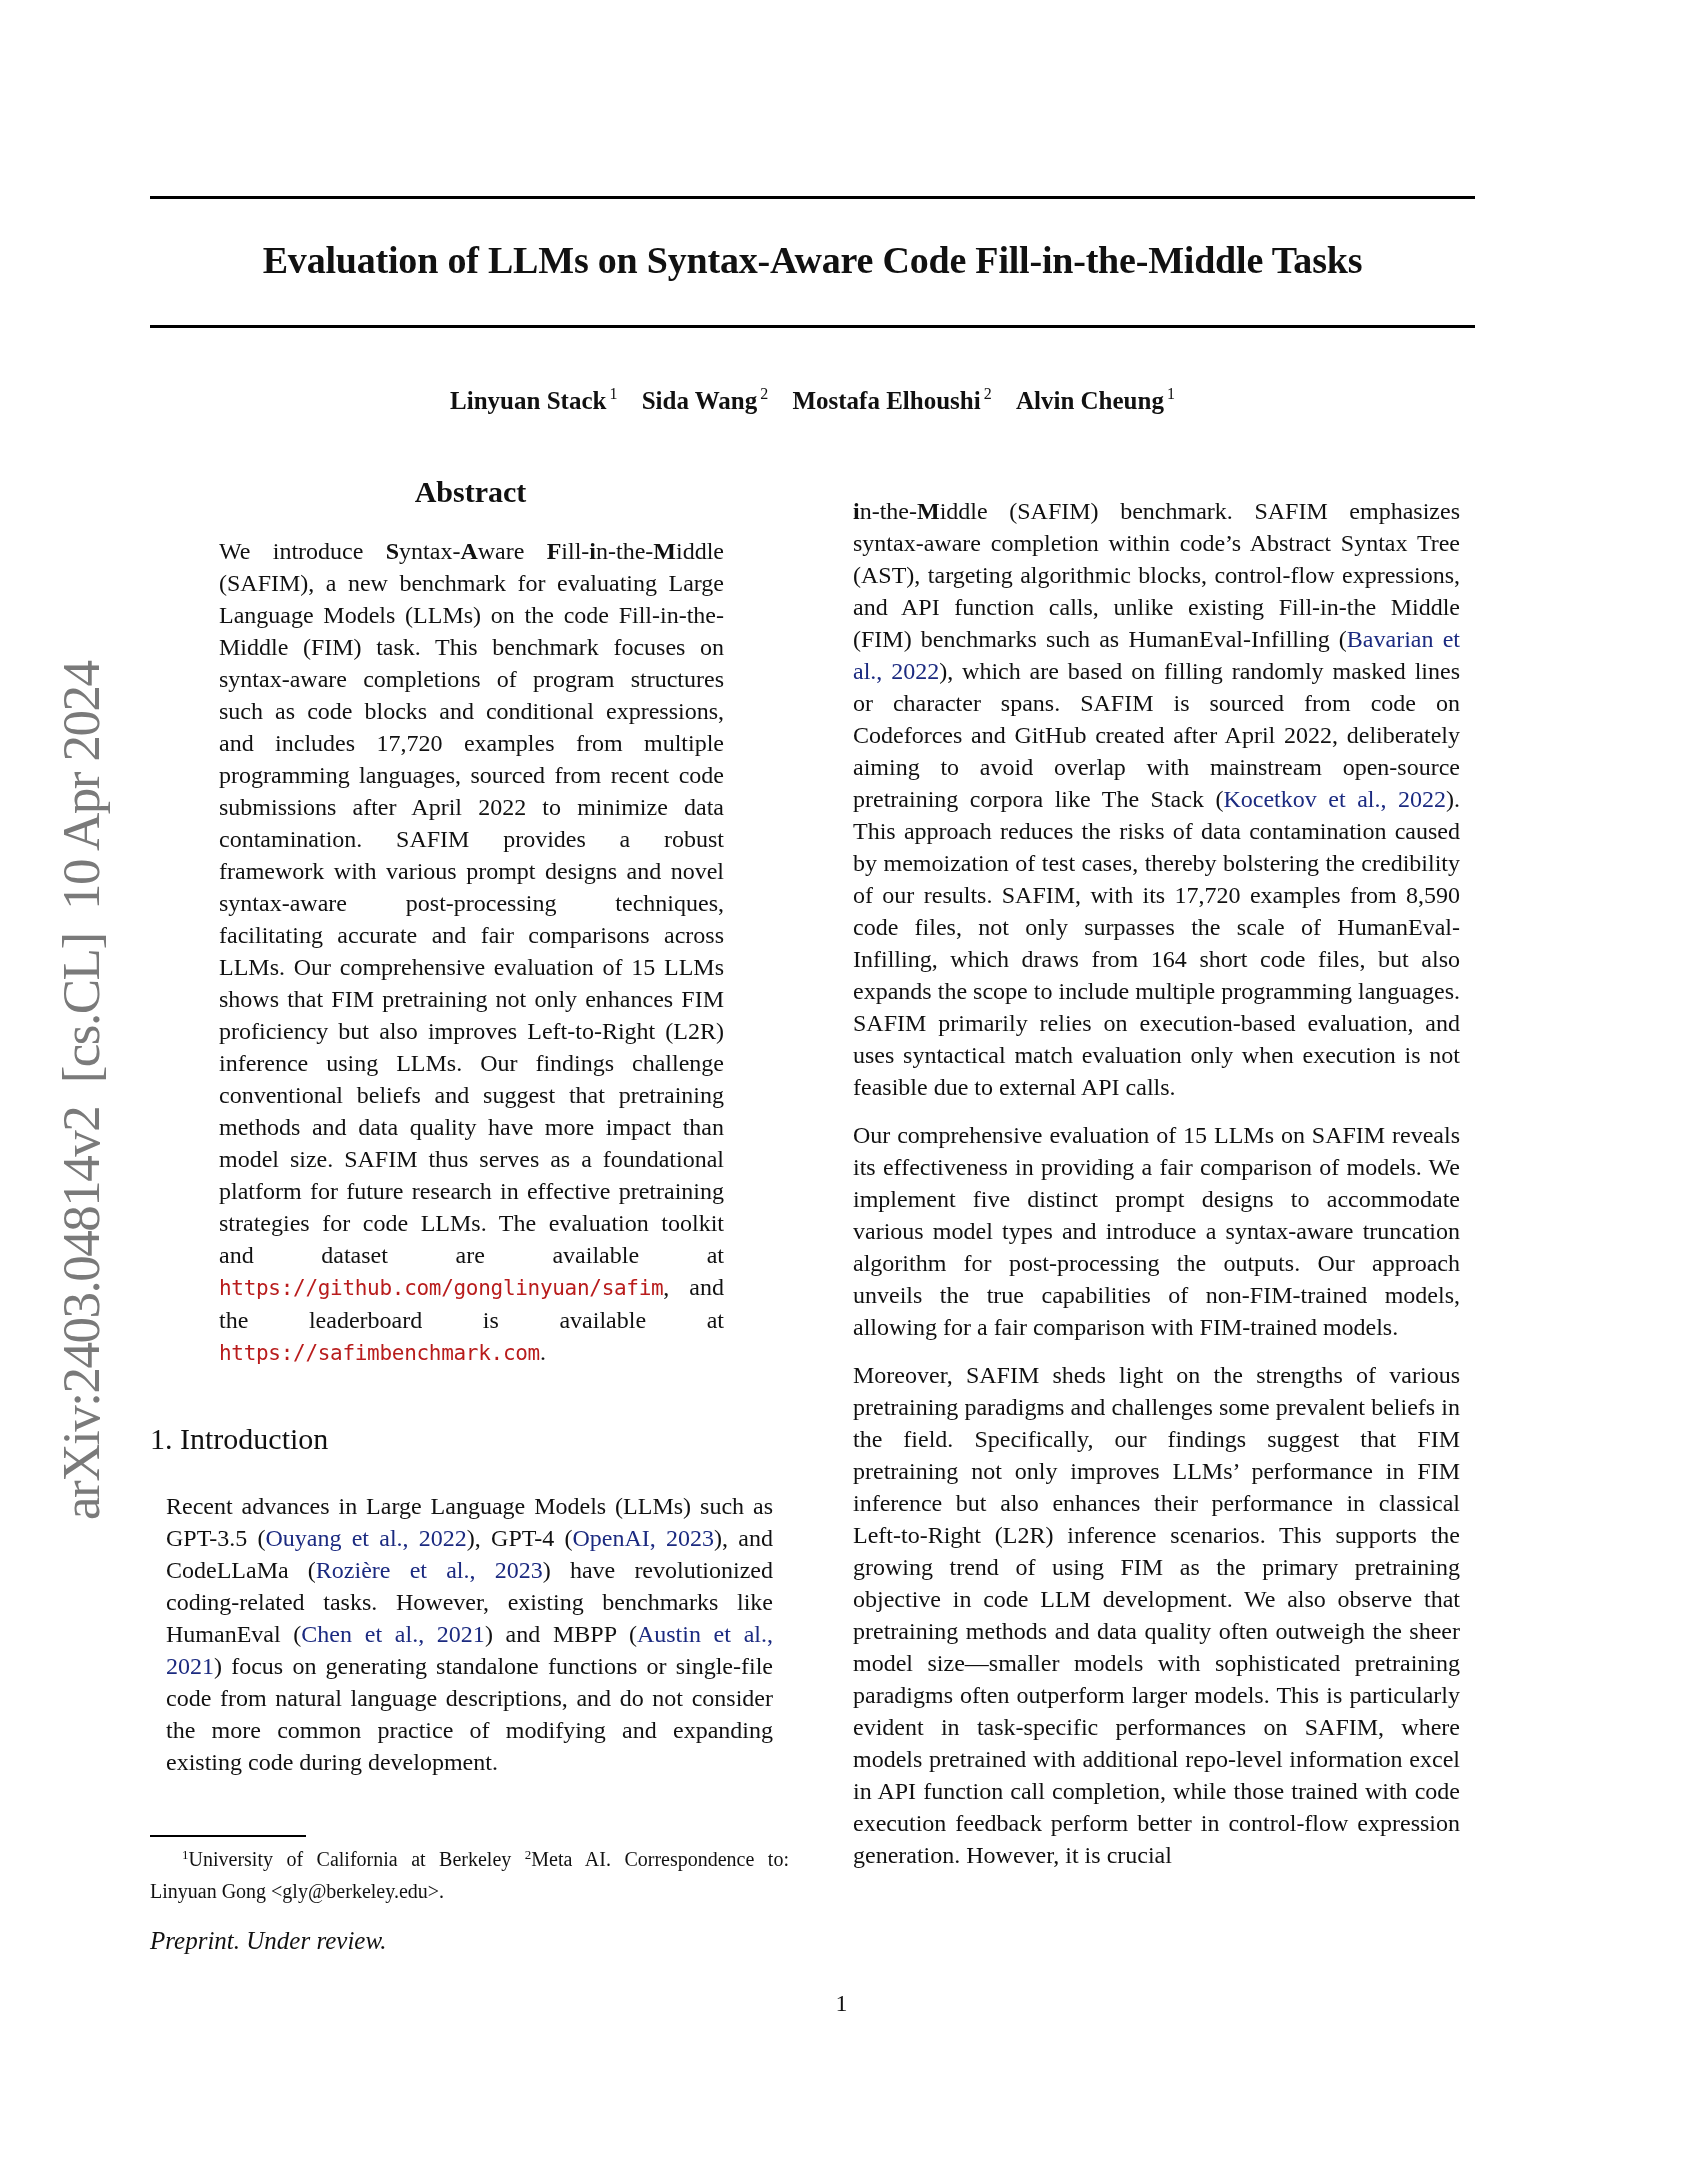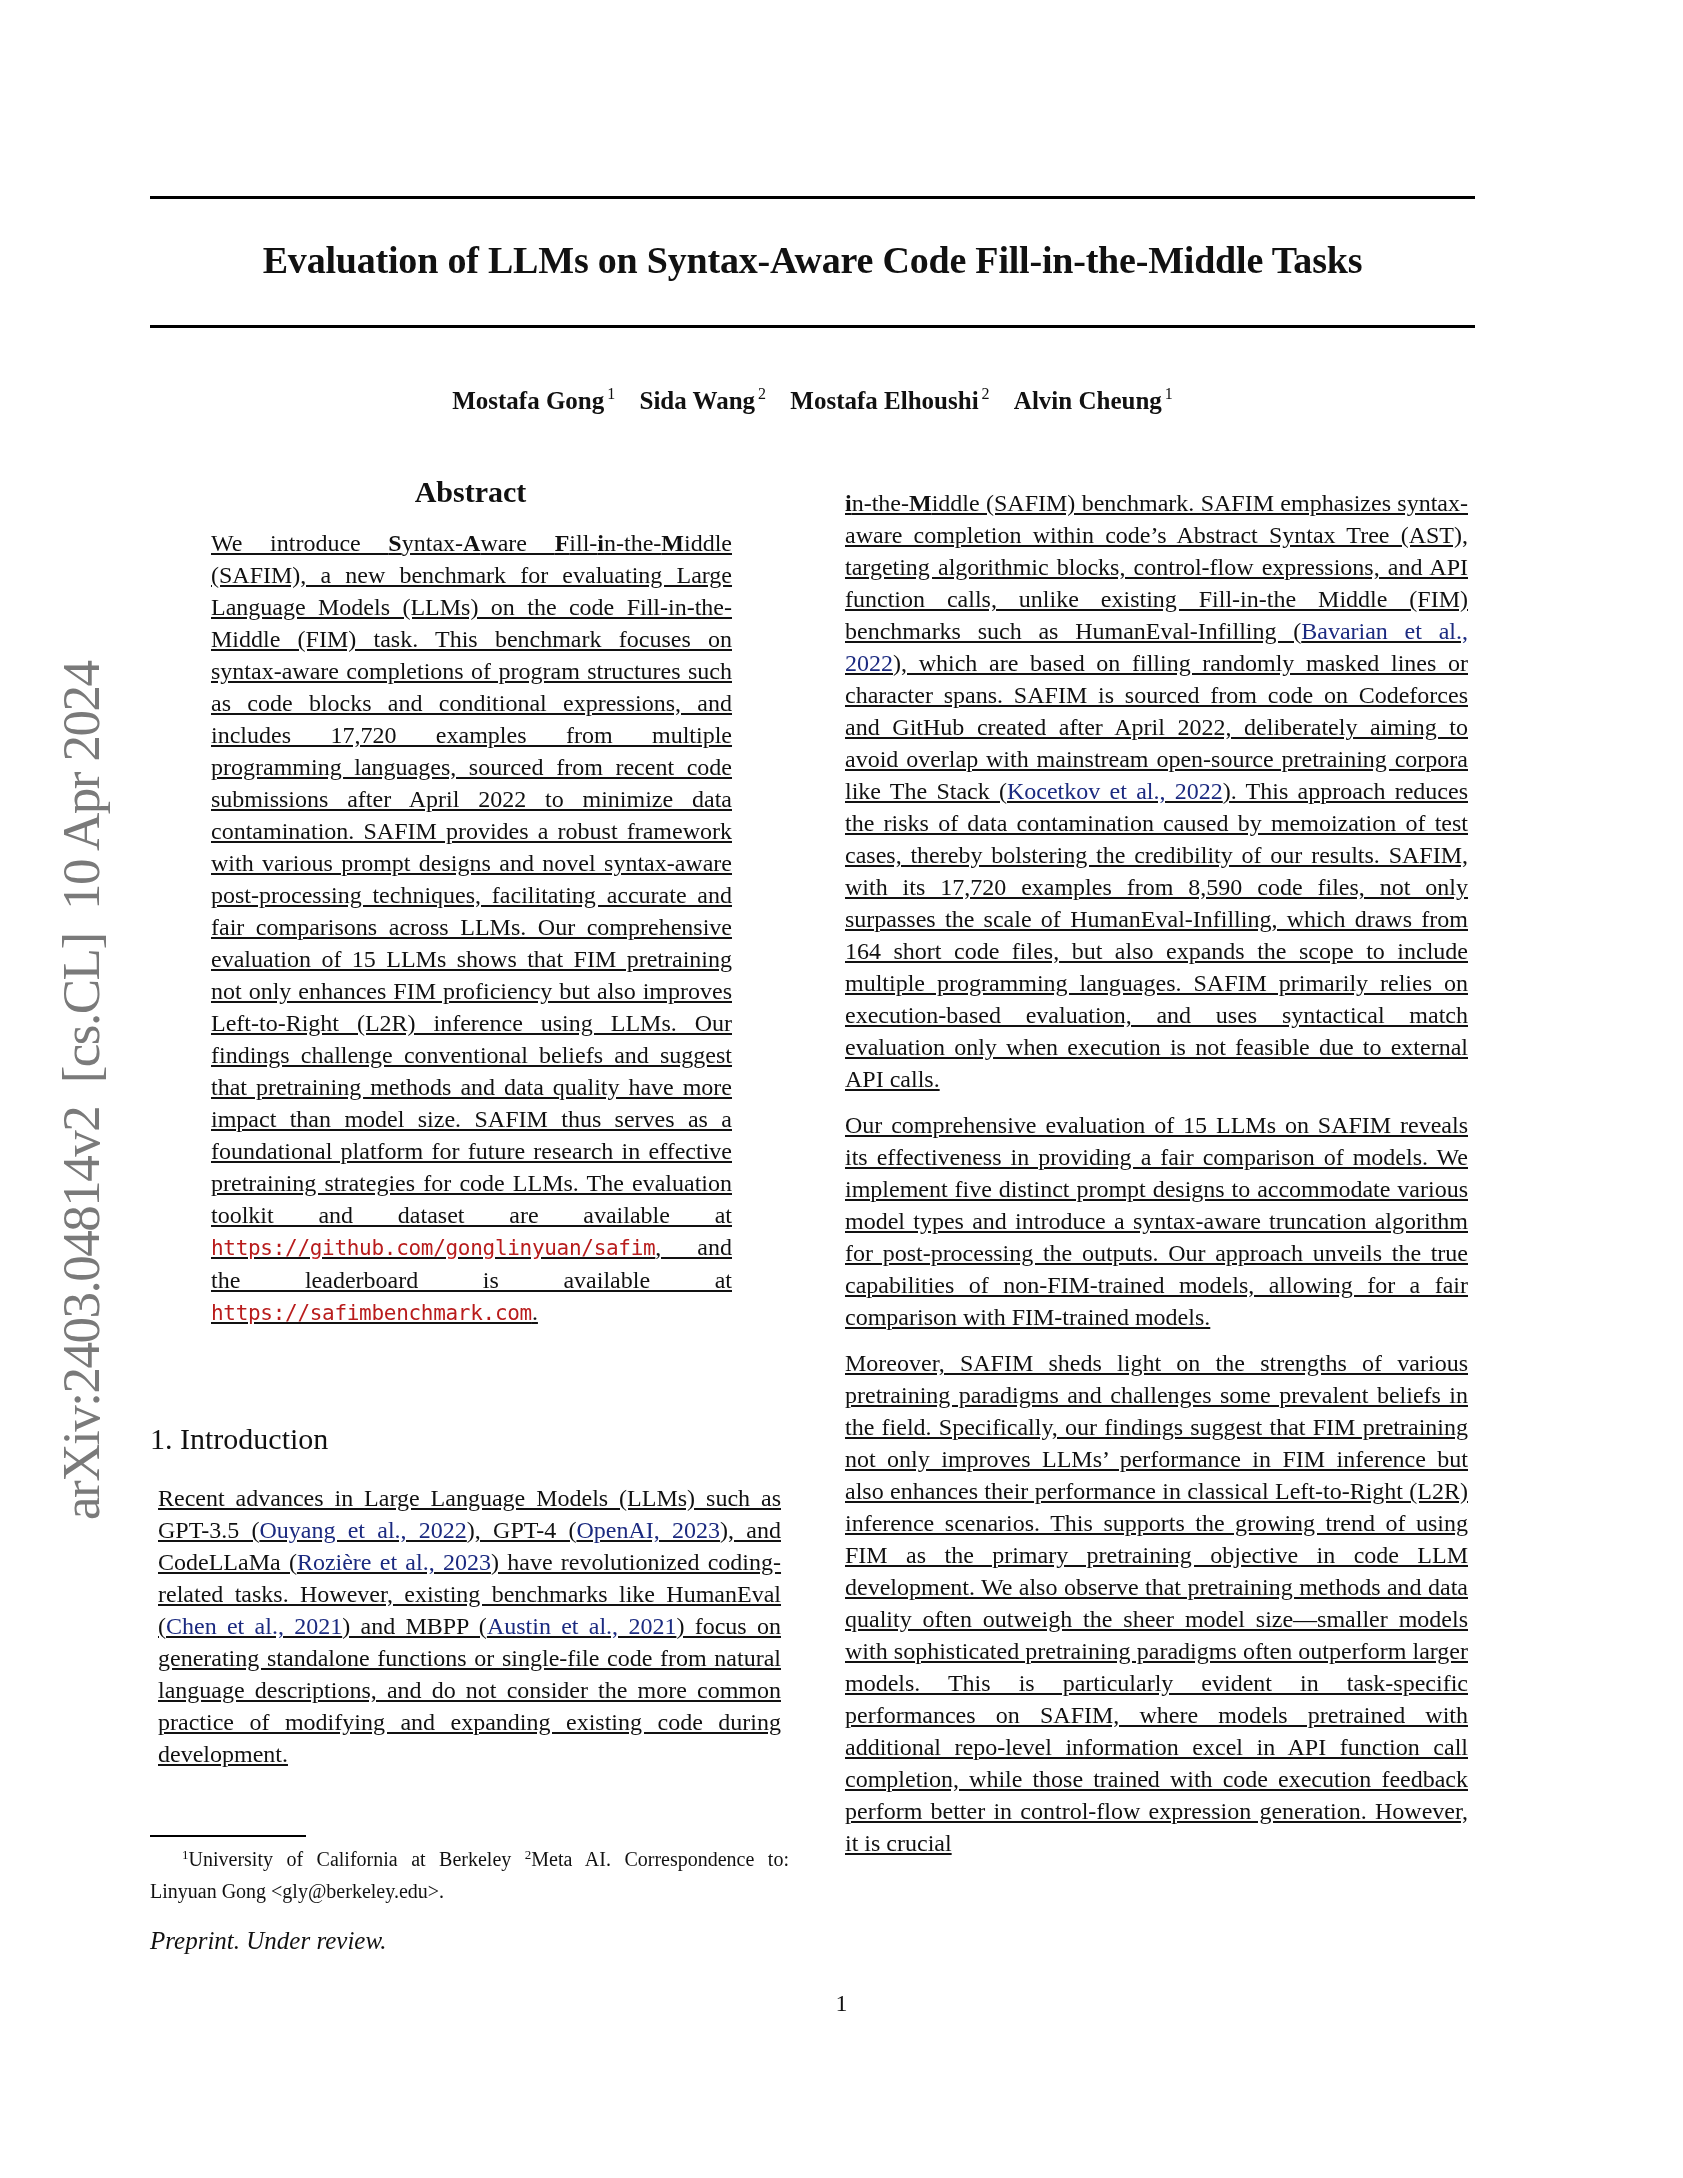--- a/index.html
+++ b/index.html
@@ -9,21 +9,21 @@
   .title { position: absolute; left: 150px; width: 1325px; top: 238px; text-align: center;
            font-weight: bold; font-size: 38px; letter-spacing: -0.2px; }
   .authors { position: absolute; left: 150px; width: 1325px; top: 385px; text-align: center;
              font-weight: bold; font-size: 25px; }
   .authors span.au { margin: 0 9px; }
   .authors sup { font-weight: normal; font-size: 16px; vertical-align: 10px; margin-left: 3px; }
   .arxiv { position: absolute; left: 51px; top: 1520px; transform-origin: 0 0; transform: rotate(-90deg);
            font-family: "Liberation Serif", "DejaVu Serif", serif; font-size: 53px; color: #7a7a7a;
            white-space: nowrap; letter-spacing: -1.5px; }
   .col { position: absolute; font-size: 24px; line-height: 32px; text-align: justify; hyphens: manual; }
-  .col p { margin: 8px; text-decoration: underline; }
+  .col p { margin: 16px; }
   .abstract-head { position: absolute; left: 203px; width: 535px; top: 475px; text-align: center;
                    font-weight: bold; font-size: 30px; }
   .abstract { left: 203px; width: 537px; top: 519px; }
   .intro-head { position: absolute; left: 150px; top: 1422px; font-weight: normal; font-size: 30px; }
   .intro { left: 150px; width: 639px; top: 1474px; }
   .intro p + p { margin-top: 12px; }
   .right { left: 837px; width: 639px; top: 479px; }
   .right p + p { margin-top: 14px; }
   .cite { color: #1b2a80; }
   .mono { font-family: "DejaVu Sans Mono", "Liberation Mono", monospace; font-size: 21px; color: #b91c1c; letter-spacing: -0.3px; }
@@ -35,21 +35,21 @@
   .pagenum { position: absolute; left: 0; width: 1683px; top: 1990px; text-align: center; font-size: 24px; }
 </style>
 </head>
 <body>
 
 <div class="rule" style="top:196px;"></div>
 <h1 class="title" style="margin:0;">Evaluation of LLMs on Syntax-Aware Code Fill-in-the-Middle Tasks</h1>
 <div class="rule" style="top:325px;"></div>
 
 <div class="authors">
-  <span class="au"><span>Mostafa Gong</span><sup>1</sup></span>
+  <span class="au"><span>Linyuan Stack</span><sup>1</sup></span>
   <span class="au"><span>Sida Wang</span><sup>2</sup></span>
   <span class="au"><span>Mostafa Elhoushi</span><sup>2</sup></span>
   <span class="au"><span>Alvin Cheung</span><sup>1</sup></span>
 </div>
 
 <div class="arxiv" style="white-space:pre;">arXiv:2403.04814v2  [cs.CL]  10 Apr 2024</div>
 
 <div class="abstract-head">Abstract</div>
 <div class="col abstract">
   <p><span>We introduce </span><b>S</b><span>yntax-</span><b>A</b><span>ware </span><b>F</b><span>ill-</span><b>i</b><span>n-the-</span><b>M</b><span>iddle</span><span> (SAFIM), a new benchmark for evaluating Large Language Models (LLMs) on the code Fill-in-the-Middle (FIM) task. This benchmark focuses on syntax-aware completions of program structures such as code blocks and conditional expressions, and includes 17,720 examples from multiple programming languages, sourced from recent code submissions after April 2022 to minimize data contamination.  SAFIM provides a robust framework with various prompt designs and novel syntax-aware post-processing techniques, facilitating accurate and fair comparisons across LLMs.  Our comprehensive evaluation of 15 LLMs shows that FIM pretraining not only enhances FIM proficiency but also improves Left-to-Right (L2R) inference using LLMs. Our findings challenge conventional beliefs and suggest that pretraining methods and data quality have more impact than model size. SAFIM thus serves as a foundational platform for future research in effective pretraining strategies for code LLMs.  The evaluation toolkit and dataset are available at </span><a class="mono">https://github.com/gonglinyuan/safim</a><span>, and the leaderboard is available at </span><a class="mono">https://safimbenchmark.com</a><span>.</span></p>

